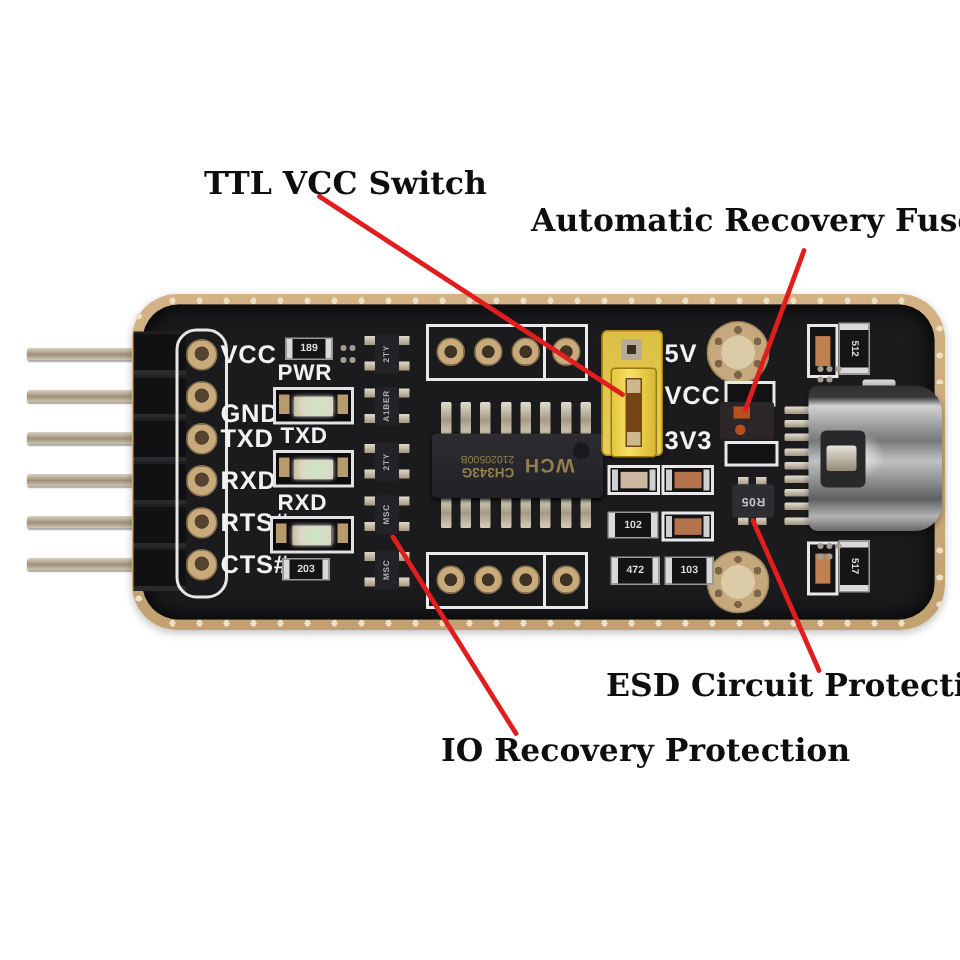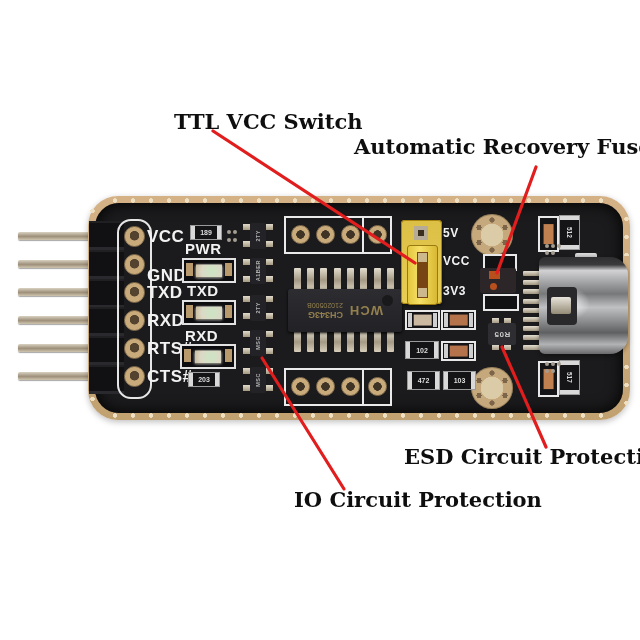--- a/index.html
+++ b/index.html
@@ -70,21 +70,21 @@
   
   .jbase { left:401px; top:220px; width:41px; height:84px; border-radius:4px;
            background:linear-gradient(180deg,#dcbf45,#e8cd55); box-shadow:inset 0 0 0 1px #a8860f,1px 2px 3px rgba(0,0,0,.4); }
   .jtop  { left:414px; top:226px; width:14px; height:14px; background:#b5ab96; }
   .jtop i{ position:absolute; left:4px; top:4px; width:6px; height:6px; background:#3a2f1c; }
   .jcap  { left:407px; top:245px; width:29px; height:58px; border-radius:3px; border:1px solid #9a7a10;
            background:linear-gradient(90deg,#e3c63e,#f6e066 40%,#d9b832); }
   .jslot { position:absolute; left:9px; top:6px; width:11px; height:46px; background:#774414; }
   .jslot i { position:absolute; left:1px; width:9px; height:9px; background:#cbb98d; }
   .jslot i.t { top:1px; } .jslot i.b { bottom:1px; }
-  .jlabel { font-size:12px; }
+  .jlabel { font-size:17px; }
 
   
   .mount { width:42px; height:42px; border-radius:50%;
     background:
       radial-gradient(2.6px at 21px 6px,#7c6548 97%,transparent),
       radial-gradient(2.6px at 34px 13.5px,#7c6548 97%,transparent),
       radial-gradient(2.6px at 34px 28.5px,#7c6548 97%,transparent),
       radial-gradient(2.6px at 21px 36px,#7c6548 97%,transparent),
       radial-gradient(2.6px at 8px 28.5px,#7c6548 97%,transparent),
       radial-gradient(2.6px at 8px 13.5px,#7c6548 97%,transparent),
@@ -375,18 +375,18 @@
       <i></i>
     </div>
 
   <svg class="abs leaders" width="640" height="640" viewBox="0 0 640 640">
     <line x1="213" y1="131" x2="415" y2="263" stroke="#e11d1d" stroke-width="3.2" stroke-linecap="round"></line>
     <line x1="536" y1="167" x2="497" y2="273" stroke="#e11d1d" stroke-width="3.2" stroke-linecap="round"></line>
     <line x1="502" y1="347" x2="546" y2="447" stroke="#e11d1d" stroke-width="3.2" stroke-linecap="round"></line>
     <line x1="262" y1="358" x2="344" y2="489" stroke="#e11d1d" stroke-width="3.2" stroke-linecap="round"></line>
   </svg>
 
-  <div class="abs ann" style="left:136px;top:109px;margin-left:38px;">TTL VCC Switch</div>
+  <div class="abs ann" style="left:136px;top:109px;">TTL VCC Switch</div>
   <div class="abs ann" style="left:354px;top:134px;">Automatic Recovery Fuse</div>
   <div class="abs ann" style="left:404px;top:444px;">ESD Circuit Protection</div>
-  <div class="abs ann" style="left:294px;top:487px;">IO Circuit Protection</div>
+  <div class="abs ann" style="left:294px;top:487px;">IO Recovery Protection</div>
 
 </div>
 
 </body></html>

